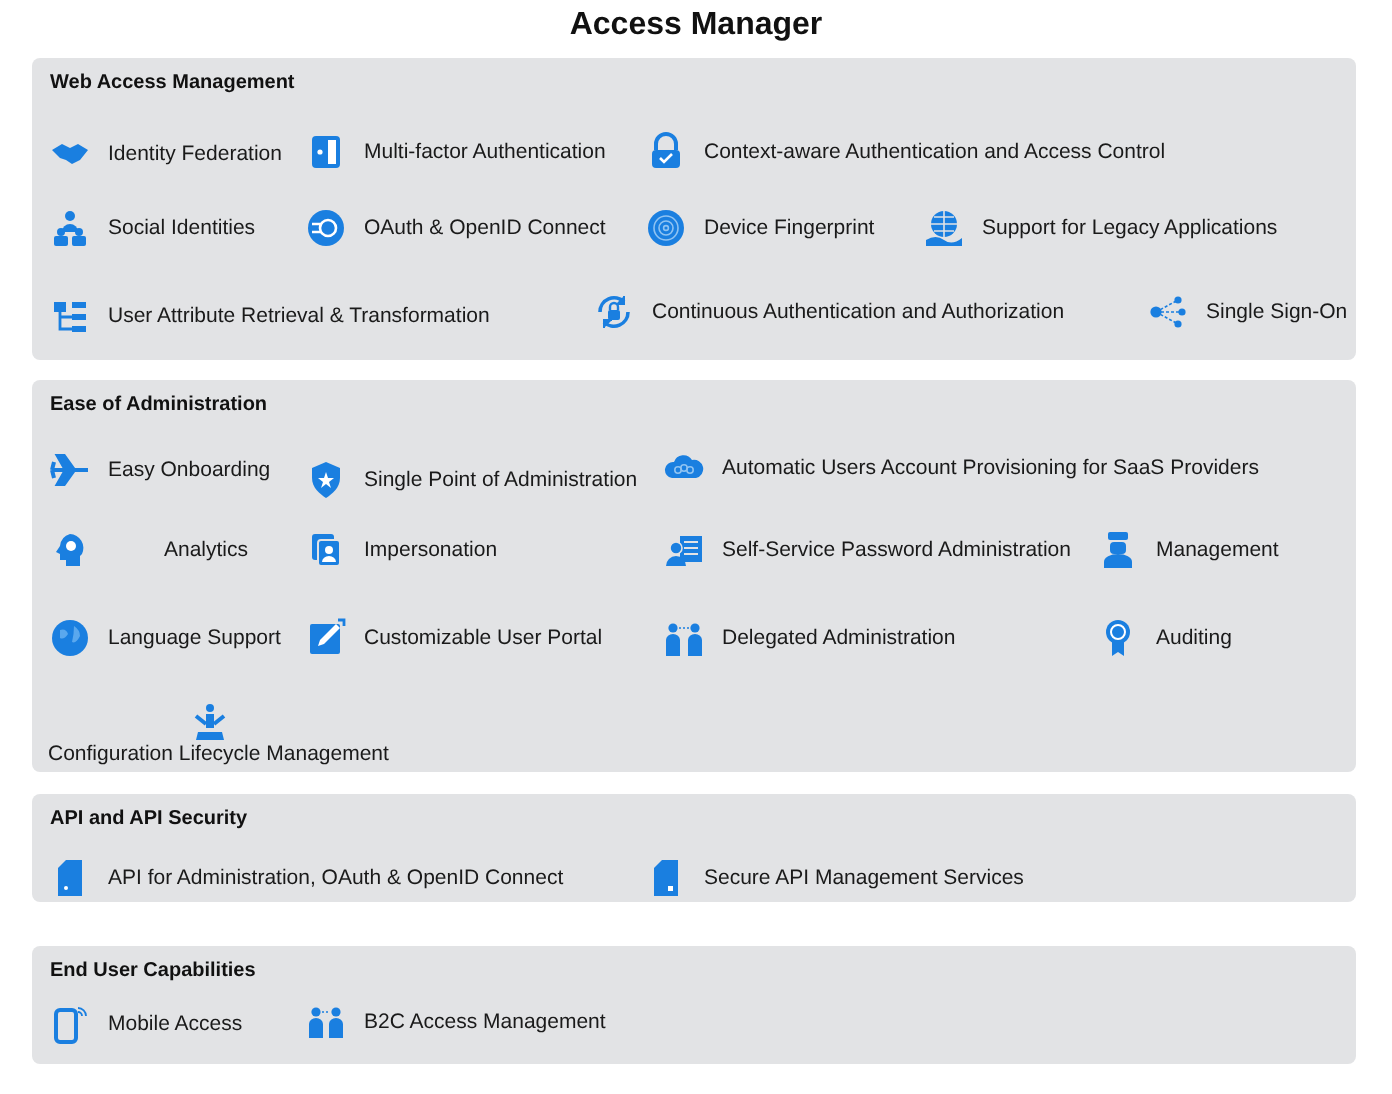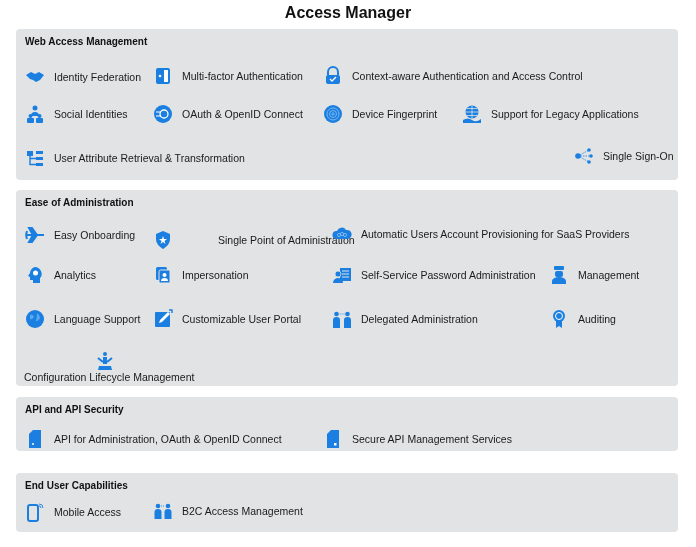--- a/index.html
+++ b/index.html
@@ -102,20 +102,33 @@
         <svg viewBox="0 0 20 20">
           <rect x="2" y="3" width="6" height="5" fill="#1a7fe0"></rect>
           <rect x="11" y="3" width="7" height="3" fill="#1a7fe0"></rect>
           <rect x="11" y="9" width="7" height="3" fill="#1a7fe0"></rect>
           <rect x="11" y="15" width="7" height="3" fill="#1a7fe0"></rect>
           <path d="M5 8 V16.5 H11 M5 10.5 H11" stroke="#1a7fe0" stroke-width="1.4" fill="none"></path>
         </svg>
       </span>
     <span class="lbl">User Attribute Retrieval &amp; Transformation</span>
   </div>
+  <div class="item" style="left:280px;top:117px;">
+    <span class="ic">
+        <svg viewBox="0 0 20 20">
+          <path d="M3 10 a7 7 0 0 1 12 -5" stroke="#1a7fe0" stroke-width="1.8" fill="none"></path>
+          <path d="M17 10 a7 7 0 0 1 -12 5" stroke="#1a7fe0" stroke-width="1.8" fill="none"></path>
+          <path d="M15 2 V6 H11" fill="#1a7fe0" stroke="#1a7fe0"></path>
+          <path d="M5 18 V14 H9" fill="#1a7fe0" stroke="#1a7fe0"></path>
+          <rect x="7" y="9" width="6" height="5" rx="1" fill="#1a7fe0"></rect>
+          <path d="M8 9 V7.5 a2 2 0 0 1 4 0 V9" stroke="#1a7fe0" stroke-width="1.2" fill="none"></path>
+        </svg>
+      </span>
+    <span class="lbl">Continuous Authentication and Authorization</span>
+  </div>
   <div class="item" style="left:557px;top:117px;">
     <span class="ic">
         <svg viewBox="0 0 20 20">
           <circle cx="4" cy="10" r="2.8" fill="#1a7fe0"></circle>
           <circle cx="15" cy="4" r="1.8" fill="#1a7fe0"></circle>
           <circle cx="17" cy="10" r="1.8" fill="#1a7fe0"></circle>
           <circle cx="15" cy="16" r="1.8" fill="#1a7fe0"></circle>
           <path d="M4 10 L15 4 M4 10 L17 10 M4 10 L15 16" stroke="#1a7fe0" stroke-width="0.8" stroke-dasharray="1.5 1"></path>
         </svg>
       </span>
@@ -127,42 +140,42 @@
   <div class="section-title">Ease of Administration</div>
 
   <div class="item" style="left:8px;top:35px;">
     <span class="ic">
         <svg viewBox="0 0 20 20">
           <path d="M1 10 L19 10 M8 10 L4 3 L7 3 L12 10 L7 17 L4 17 Z M1 10 L2 6 M1 10 L2 14" stroke="#1a7fe0" stroke-width="2" fill="#1a7fe0"></path>
         </svg>
       </span>
     <span class="lbl">Easy Onboarding</span>
   </div>
-  <div class="item" style="left:136px;top:40px;gap:36px;">
+  <div class="item" style="left:136px;top:40px;">
     <span class="ic">
         <svg viewBox="0 0 20 20">
           <path d="M10 1 L17 4 V9 C17 14 13 17 10 19 C7 17 3 14 3 9 V4 Z" fill="#1a7fe0"></path>
           <path d="M10 6 L11 9 L14 9 L11.5 11 L12.5 14 L10 12 L7.5 14 L8.5 11 L6 9 L9 9 Z" fill="#fff"></path>
         </svg>
       </span>
     <span class="lbl">Single Point of Administration</span>
   </div>
   <div class="item" style="left:315px;top:34px;">
     <span class="ic">
         <svg viewBox="0 0 20 20">
           <path d="M4 15 a4 4 0 0 1 1 -8 a5 5 0 0 1 9 -1 a4.5 4.5 0 0 1 2 9 Z" fill="#1a7fe0"></path>
           <circle cx="7" cy="11" r="1.6" fill="none" stroke="#8fc3f2" stroke-width="0.8"></circle>
           <circle cx="10" cy="10" r="1.6" fill="none" stroke="#8fc3f2" stroke-width="0.8"></circle>
           <circle cx="13" cy="11" r="1.6" fill="none" stroke="#8fc3f2" stroke-width="0.8"></circle>
         </svg>
       </span>
     <span class="lbl">Automatic Users Account Provisioning for SaaS Providers</span>
   </div>
 
-  <div class="item" style="left:8px;top:75px;">
+  <div class="item" style="left:8px;top:75px;gap:28px;">
     <span class="ic">
         <svg viewBox="0 0 20 20">
           <path d="M10 2 a7 7 0 0 1 6 10 L15 13 L15 18 L8 18 L8 15 L5 15 L5 12 L3 11 L5 8 a7 7 0 0 1 5 -6 Z" fill="#1a7fe0"></path>
           <circle cx="10.5" cy="8" r="2.5" fill="#fff"></circle>
         </svg>
       </span>
     <span class="lbl">Analytics</span>
   </div>
   <div class="item" style="left:136px;top:75px;">
     <span class="ic">

